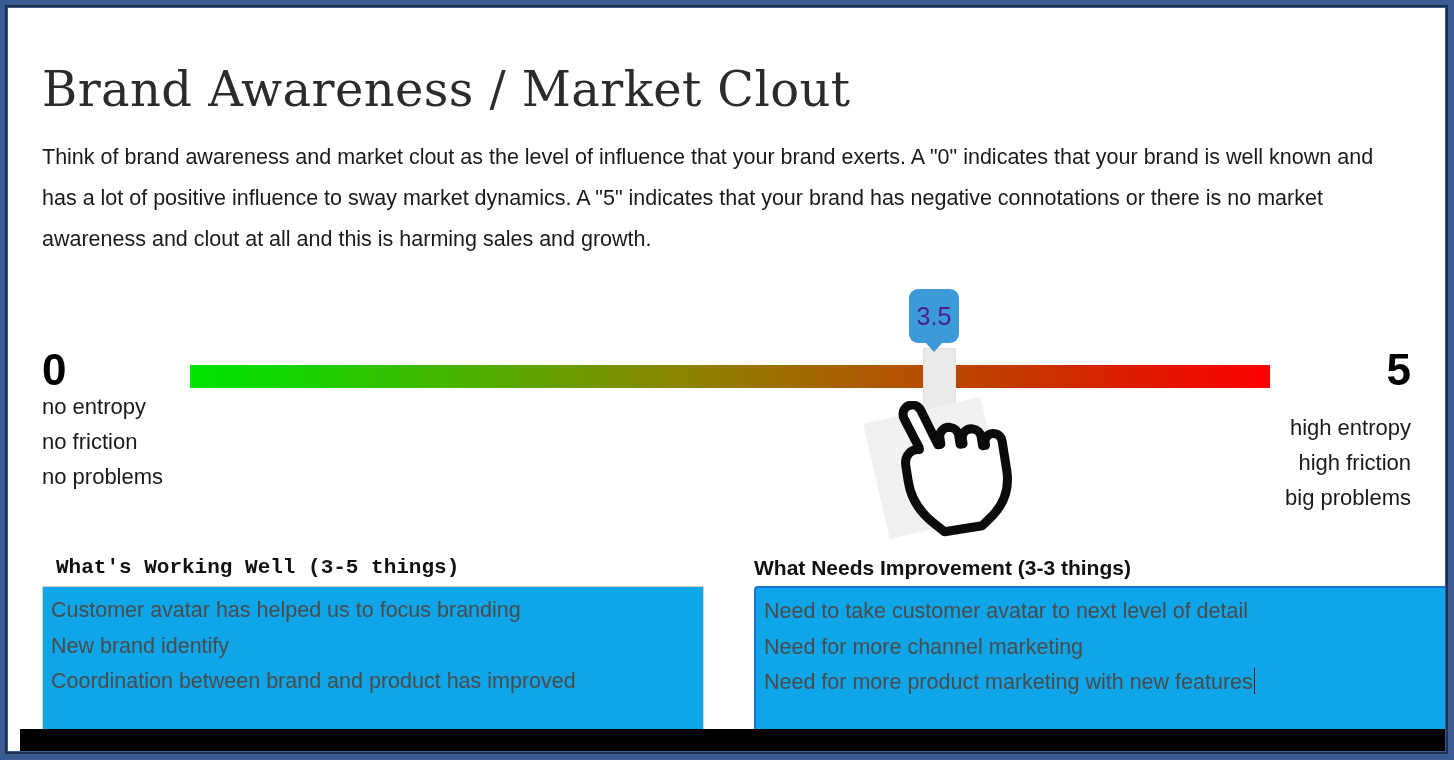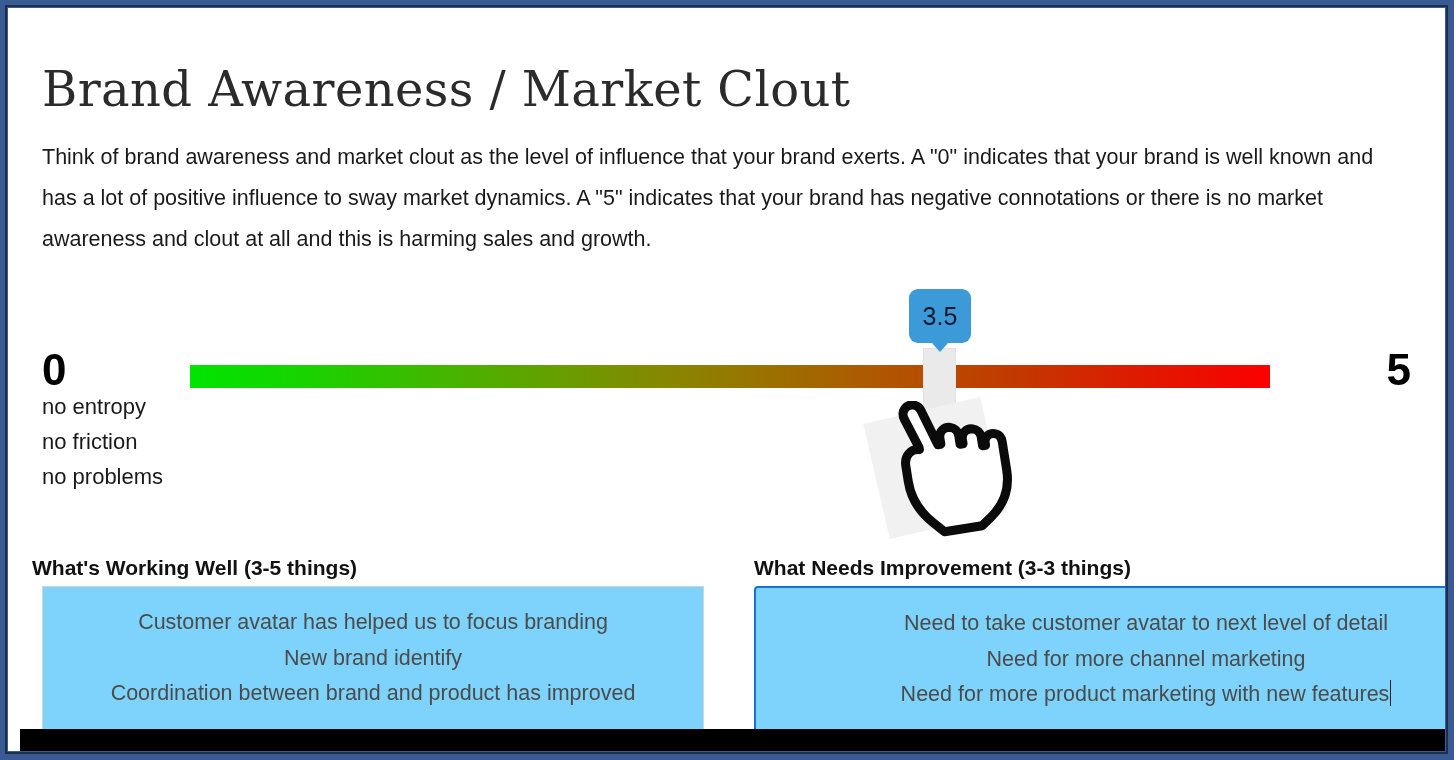--- a/index.html
+++ b/index.html
@@ -125,25 +125,25 @@
     width: 33px;
     height: 66px;
     background: #eaeaea;
     border: 1px solid #e2e2e2;
   }
 
   .tooltip {
     position: absolute;
     left: 901px;
     top: 281px;
-    width: 62px;
+    width: 50px;
     height: 54px;
     background: #3c9ad8;
     border-radius: 9px;
-    color: #0f172a;
+    color: #4c1d95;
     font-size: 25px;
     display: flex;
     align-items: center;
     justify-content: center;
     pointer-events: auto;
   }
   .tooltip::after {
     content: "";
     position: absolute;
     left: 50%;
@@ -181,33 +181,32 @@
   }
 
   
   .panel-label {
     position: absolute;
     font-size: 21px;
     font-weight: 700;
     color: #111111;
     white-space: nowrap;
   }
-  .panel-label.left  { left: 24px;  top: 548px; }
+  .panel-label.left  { left: 48px;  top: 548px; font-family: Liberation Mono, monospace; }
   .panel-label.right { left: 746px; top: 548px; }
 
   .textbox {
     position: absolute;
-    padding: 18px 8px 0 8px;
+    padding: 6px 8px 0 8px;
     font-size: 21.5px;
     line-height: 35.5px;
     color: #4b4b4b;
-    background: #7dd3fc;
+    background: #0ea5e9;
     overflow: hidden;
     white-space: pre-wrap;
-    text-align: center;
   }
   .textbox.left {
     left: 34px;
     top: 578px;
     width: 662px;
     height: 152px;
     border: 1px solid #d2d2d2;
   }
   .textbox.right {
     left: 746px;
@@ -250,20 +249,23 @@
     <div class="slider-zone">
 
       <div class="scale-end left">0</div>
 
       <div class="scale-end right">5</div>
 
       <div class="scale-caption left" style="white-space: pre-line;">no entropy
 no friction
 no problems</div>
 
+      <div class="scale-caption right" style="white-space: pre-line;">high entropy
+high friction
+big problems</div>
 
       <div class="track"></div>
 
       <div class="handle"></div>
 
       <div class="tooltip">3.5</div>
     </div>
 
     <div class="cursor-wrap">
       <div class="cursor-shade"></div>

